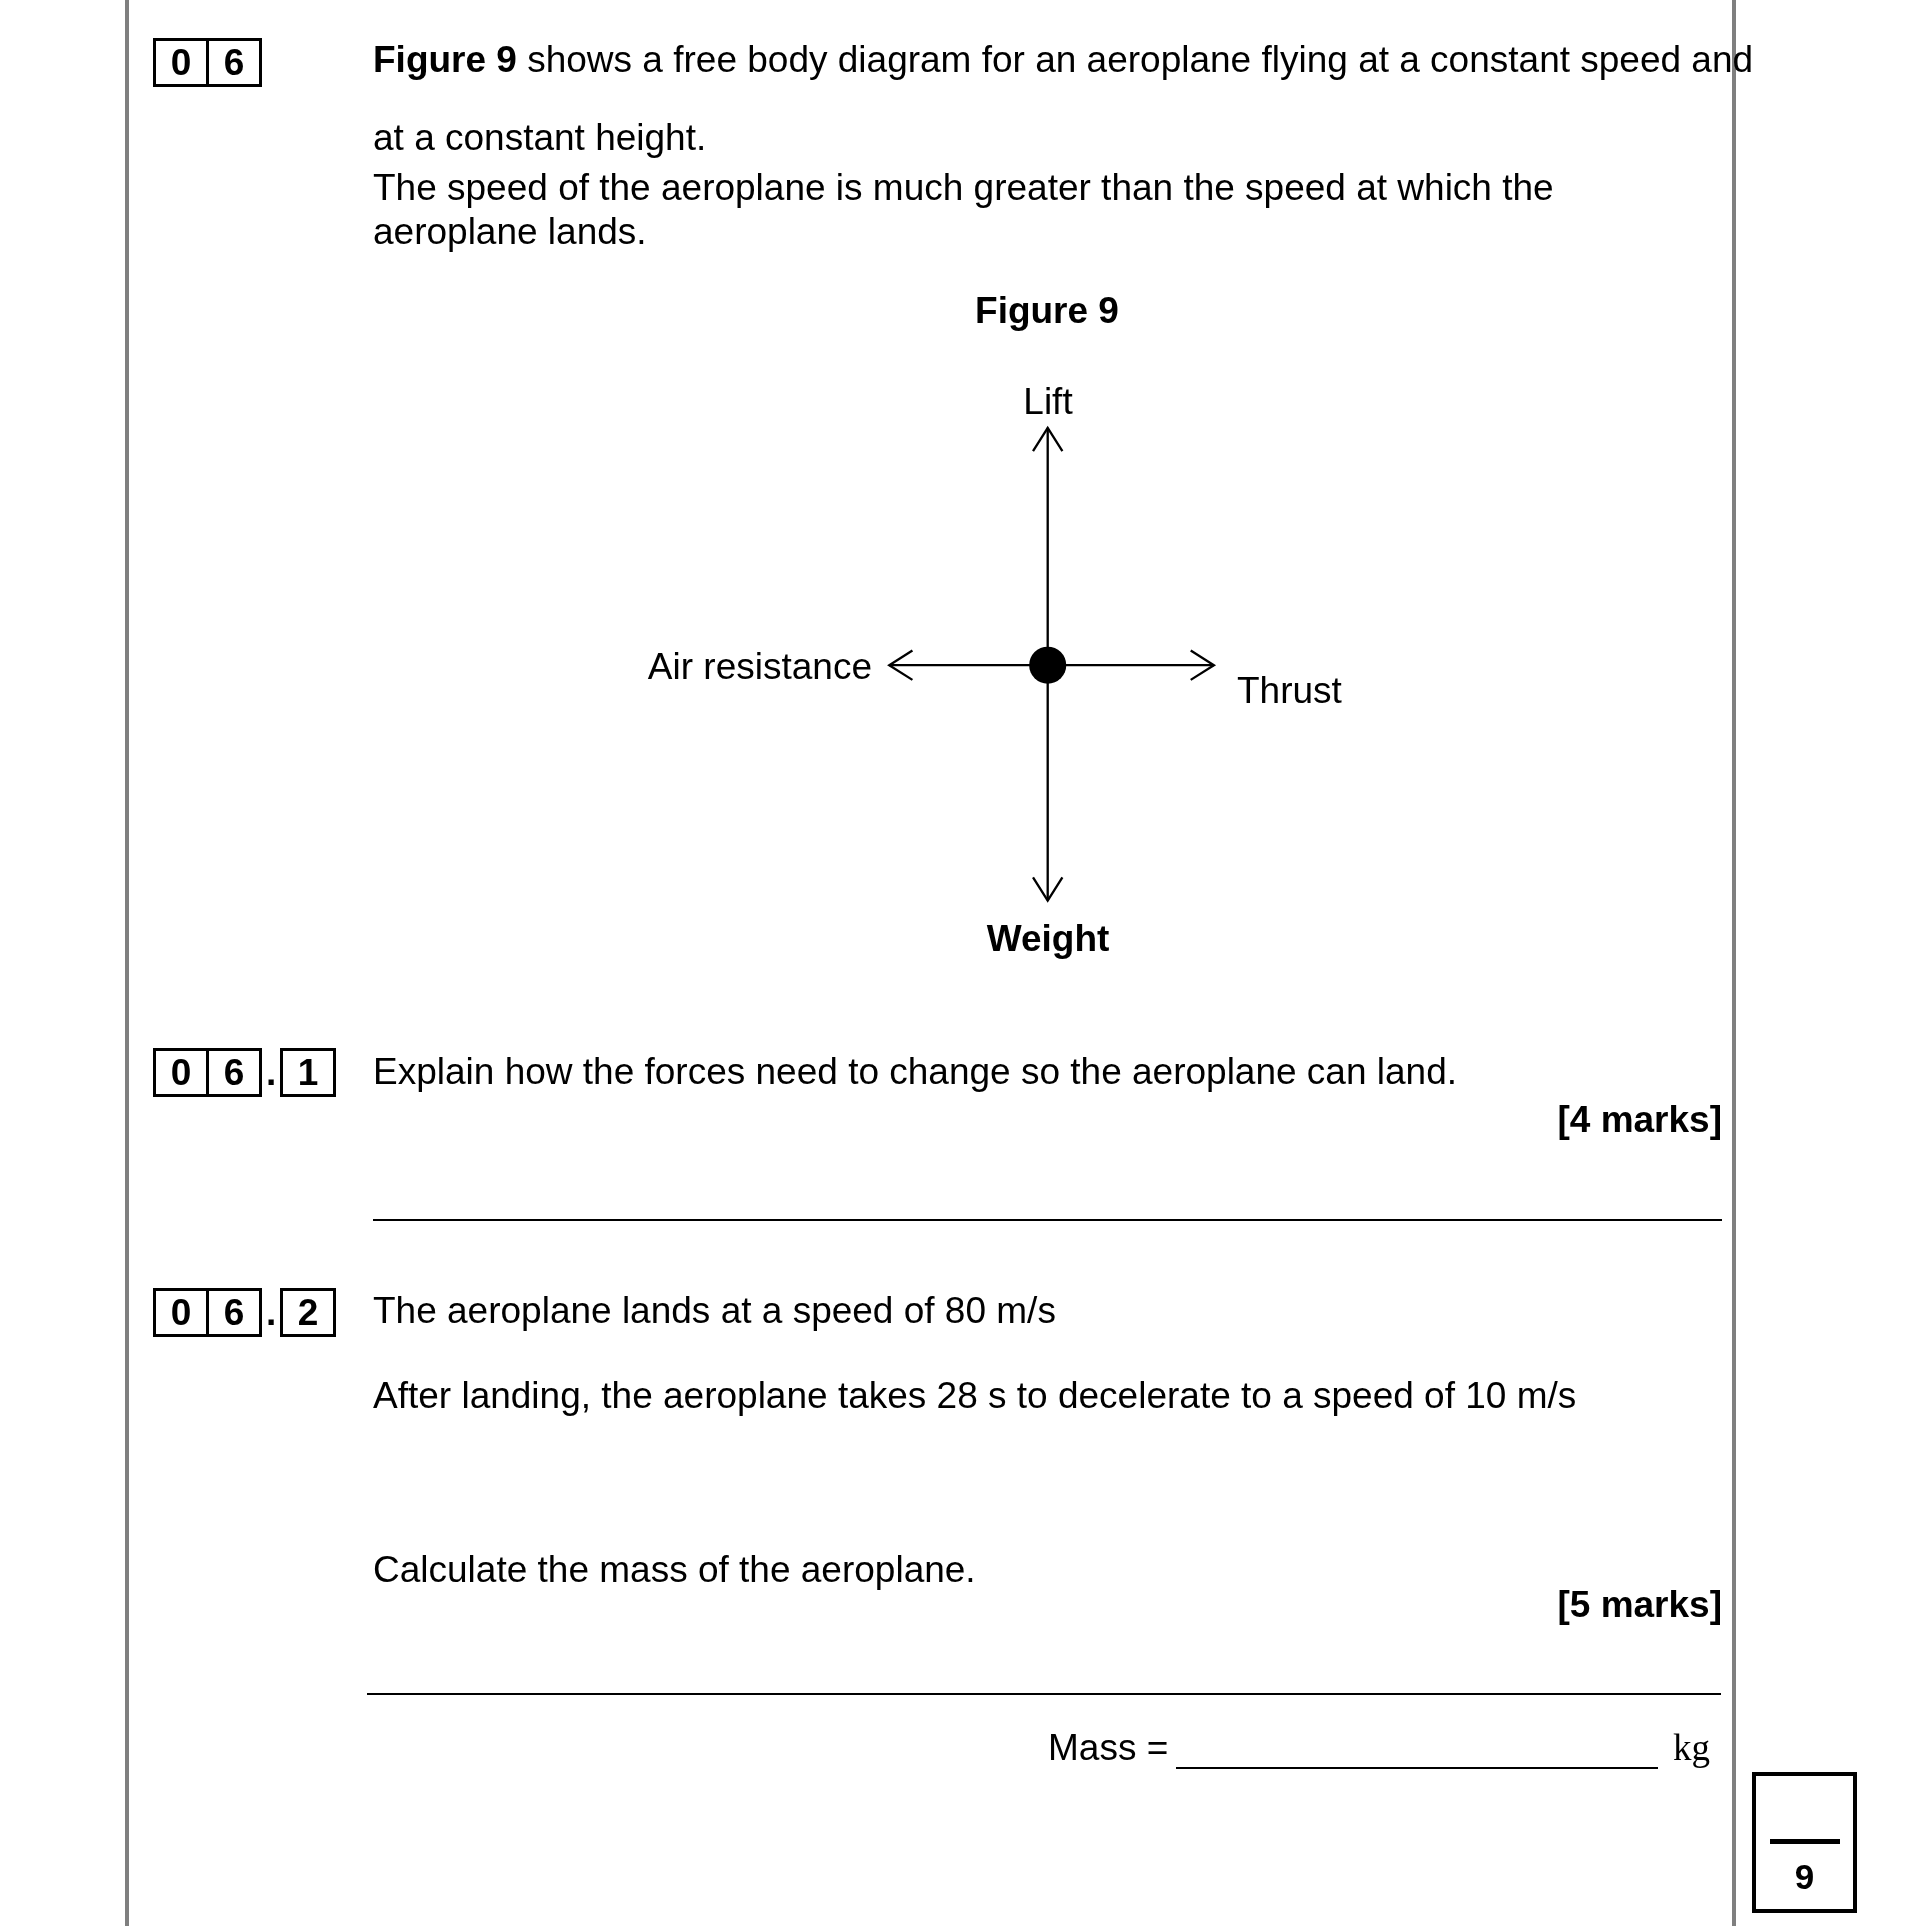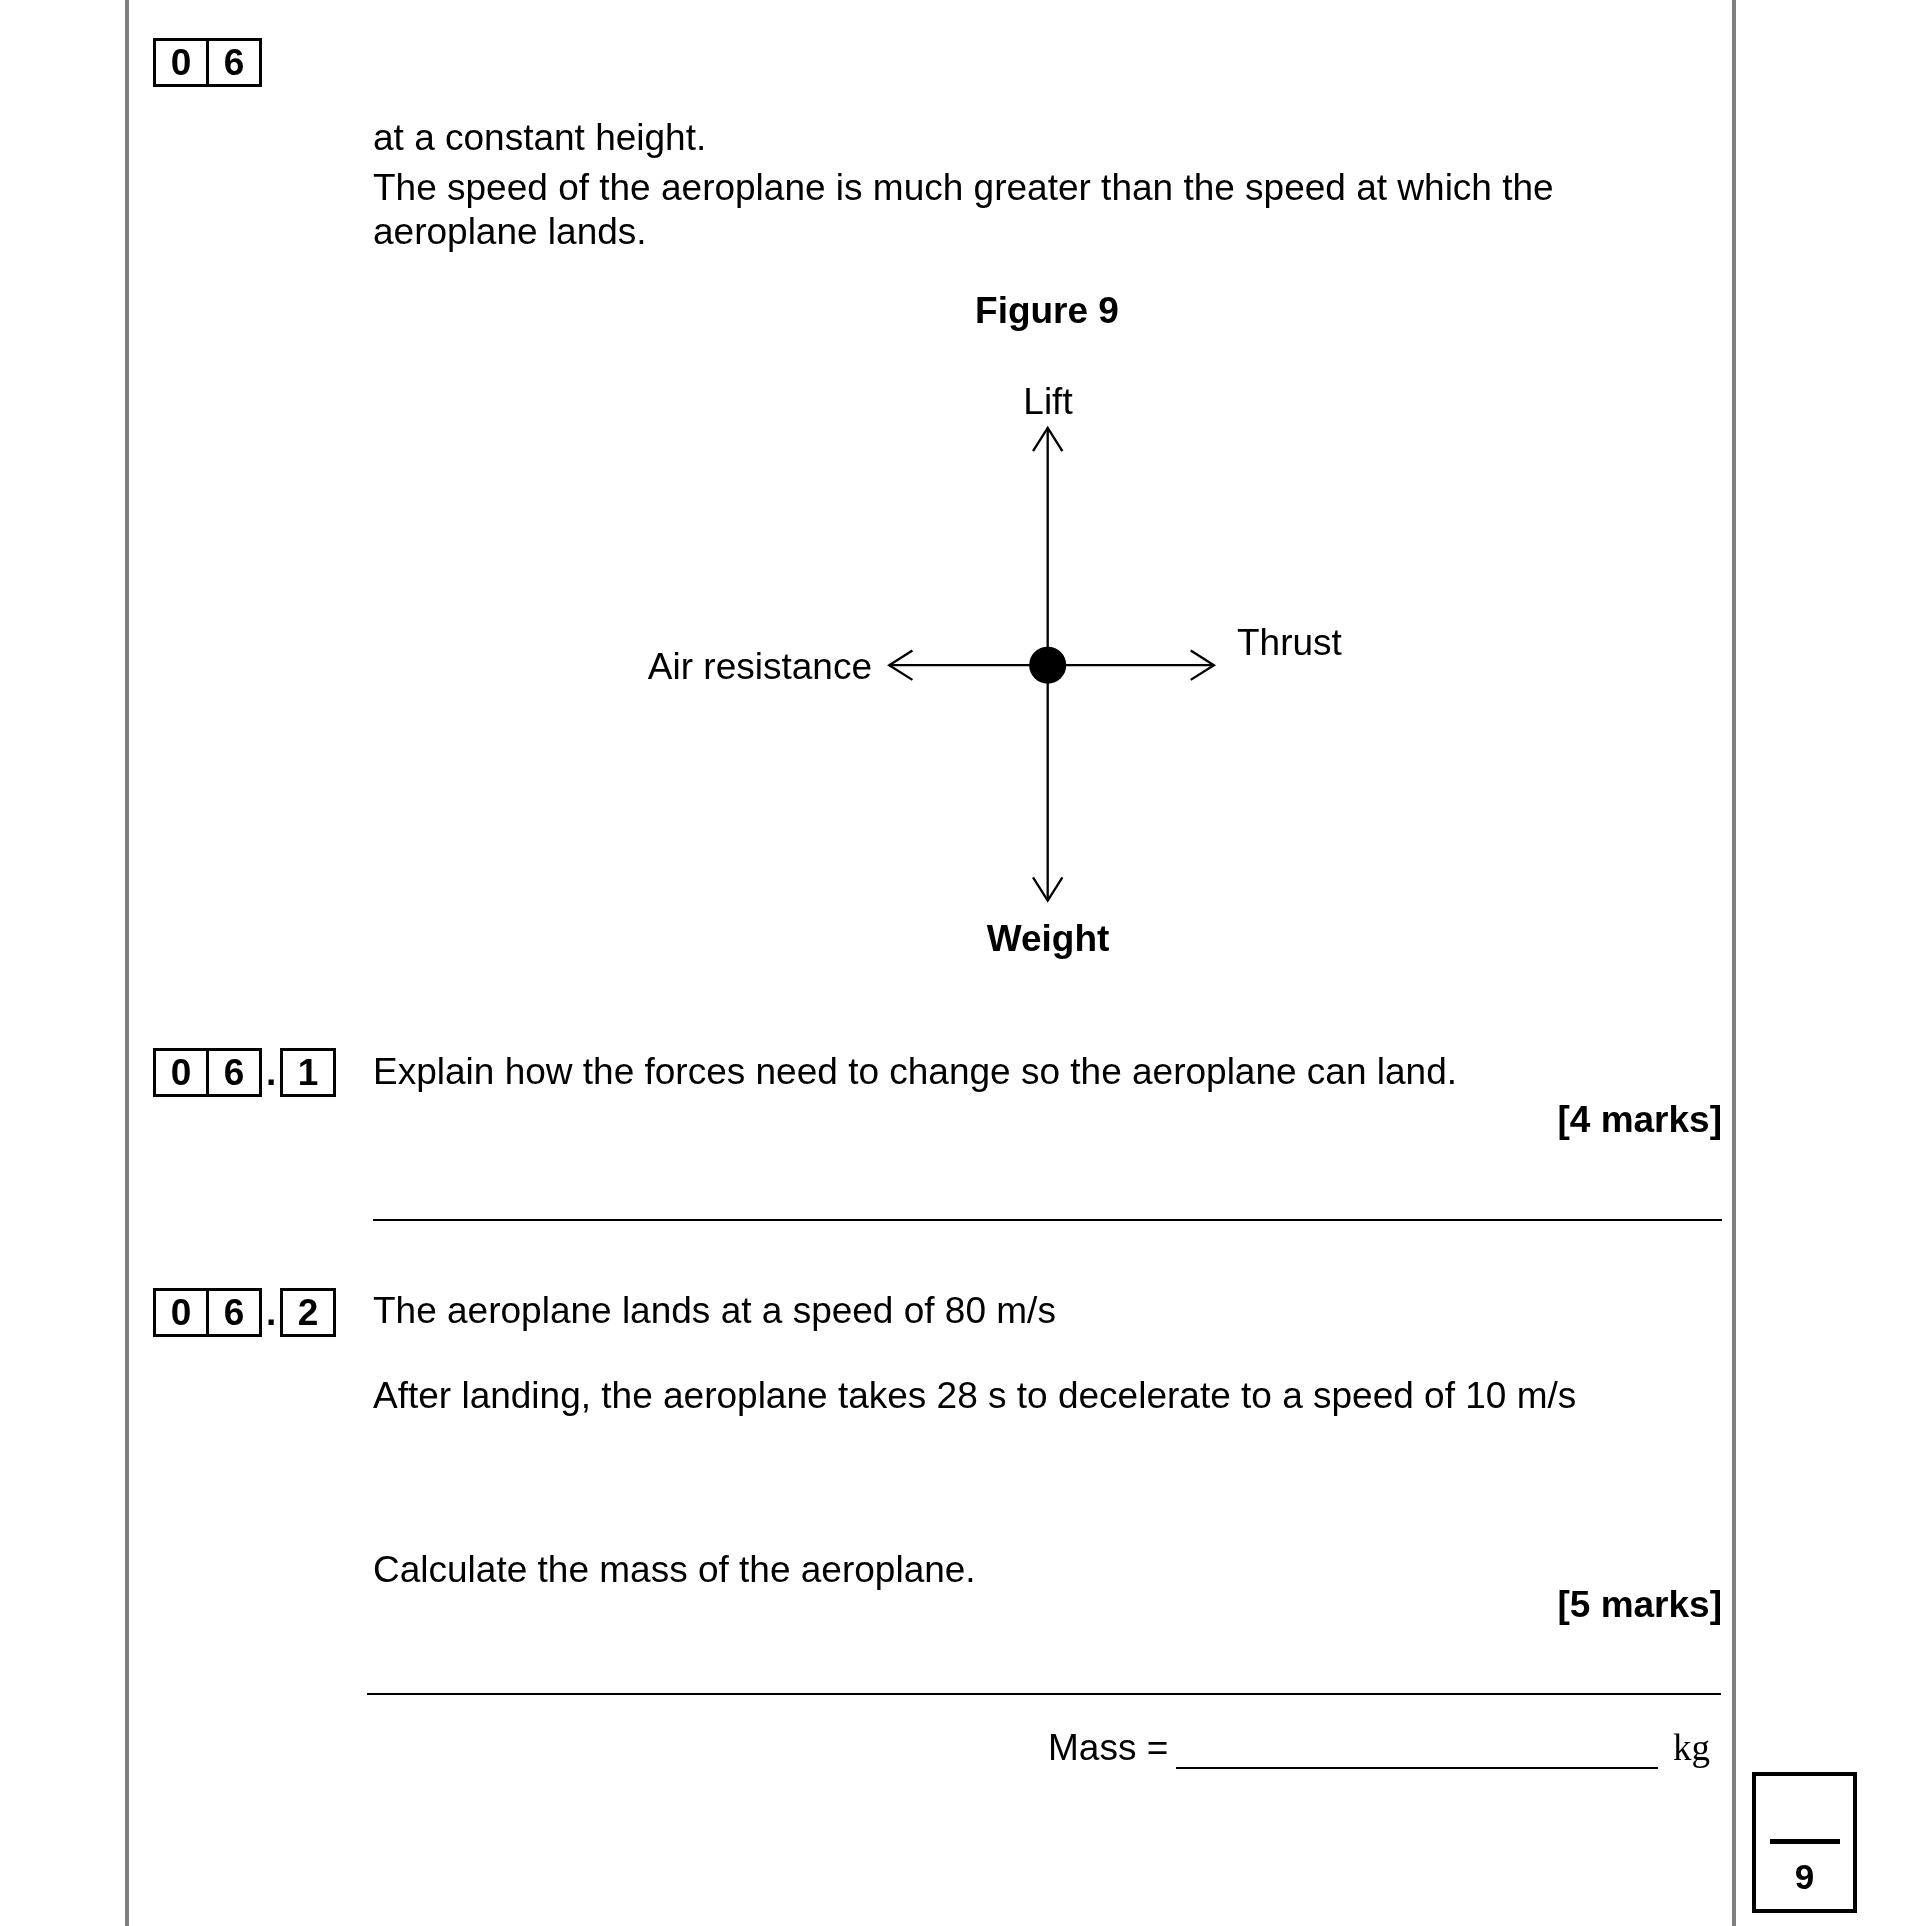--- a/index.html
+++ b/index.html
@@ -50,29 +50,30 @@
 <div id="page">
 
   <div class="vrule" style="left:125px;"></div>
   <div class="vrule" style="left:1732px;"></div>
 
   <div class="qnum2" style="left:153px;top:38px;">
     <div class="qcell first">0</div>
     <div class="qcell">6</div>
   </div>
 
+  <div class="line" style="left:373px;top:41px;"><span class="bold">Figure 9</span><span> shows a free body diagram for an aeroplane flying at a constant speed and</span></div>
   <div class="line" style="left:373px;top:84px;margin-top:35px;">at a constant height.</div>
   <div class="line" style="left:373px;top:169px;">The speed of the aeroplane is much greater than the speed at which the</div>
   <div class="line" style="left:373px;top:213px;">aeroplane lands.</div>
 
   <div class="line bold center" style="left:738px;top:292px;width:618px;">Figure 9</div>
 
   <div class="line center" style="left:932px;top:383px;width:232px;">Lift</div>
   <div class="line right" style="left:580px;top:648px;width:292px;">Air resistance</div>
-  <div class="line" style="left:1237px;top:624px;">Thrust</div>
+  <div class="line" style="left:1237px;top:672px;">Thrust</div>
   <div class="line center" style="left:932px;top:920px;width:232px;font-weight:bold;">Weight</div>
 
   <svg width="1918" height="1926" viewBox="0 0 4961 4983">
     <g stroke="#000" stroke-width="6" fill="none">
       <line x1="2710" y1="1107" x2="2710" y2="2330"></line>
       <polyline points="2672,1167 2710,1107 2748,1167"></polyline>
       <polyline points="2672,2270 2710,2330 2748,2270"></polyline>
       <line x1="2300" y1="1721" x2="3140" y2="1721"></line>
       <polyline points="2360,1683 2300,1721 2360,1759"></polyline>
       <polyline points="3080,1683 3140,1721 3080,1759"></polyline>

